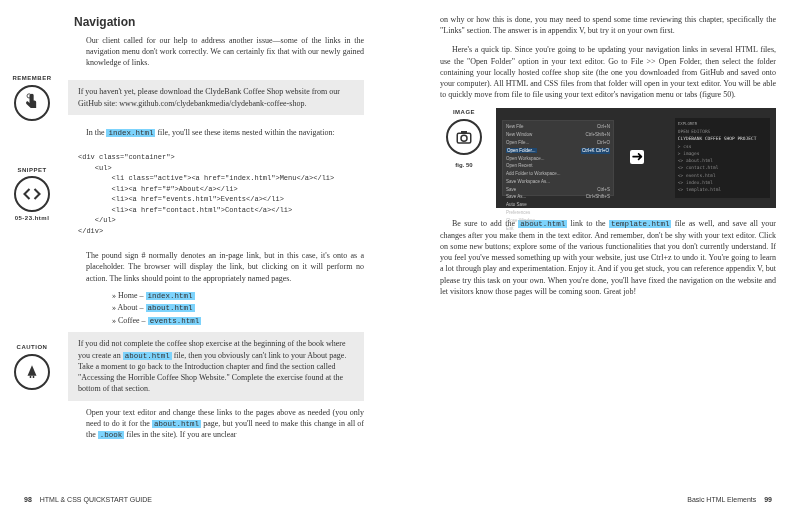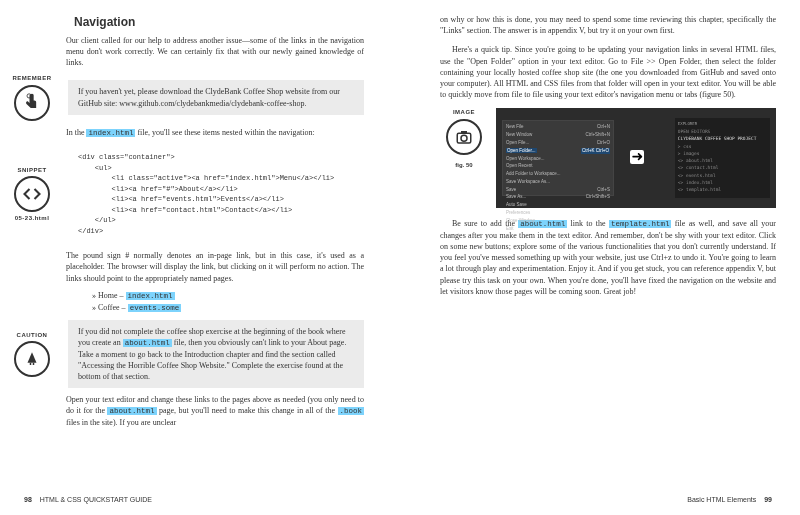--- a/index.html
+++ b/index.html
@@ -26,21 +26,21 @@
     .page-left { padding-left: 2px; padding-right: 36px; }
     .page-right { padding-left: 40px; padding-right: 24px; }
     h2.section-title {
       font-family: Arial, Helvetica, sans-serif;
       font-weight: bold;
       font-size: 12px;
       margin-bottom: 4px;
       margin-left: 72px;
     }
     .body-text {
-      margin-left: 64px;
+      margin-left: 84px;
       margin-bottom: 6px;
       text-align: justify;
     }
     .sidebar-row {
       display: flex;
       align-items: center;
       margin-bottom: 6px;
     }
     .sidebar-badge {
       width: 60px;
@@ -89,20 +89,21 @@
       padding: 0 2px;
       font-size: 7.5px;
     }
     .bullet-list {
       margin-left: 90px;
       margin-bottom: 6px;
     }
     .bullet-list li {
       list-style: none;
       margin-bottom: 1px;
+      margin-left: 20px;
     }
     .bullet-list li::before {
       content: "» ";
       color: #333;
     }
     .page-footer {
       position: absolute;
       bottom: 10px;
       font-family: Arial, sans-serif;
       font-size: 7px;
@@ -213,25 +214,26 @@
     <div class="sidebar-content code-box">&lt;div class="container"&gt;
     &lt;ul&gt;
         &lt;li class="active"&gt;&lt;a href="index.html"&gt;Menu&lt;/a&gt;&lt;/li&gt;
         &lt;li&gt;&lt;a href="#"&gt;About&lt;/a&gt;&lt;/li&gt;
         &lt;li&gt;&lt;a href="events.html"&gt;Events&lt;/a&gt;&lt;/li&gt;
         &lt;li&gt;&lt;a href="contact.html"&gt;Contact&lt;/a&gt;&lt;/li&gt;
     &lt;/ul&gt;
 &lt;/div&gt;</div>
   </div>
 
-  <p class="body-text">The pound sign # normally denotes an in-page link, but in this case, it's used as a placeholder. The browser will display the link, but clicking on it will perform no action. The links should point to the appropriately named pages.</p>
+  <p class="body-text">The pound sign # normally denotes an in-page link, but in this case, it's onto as a placeholder. The browser will display the link, but clicking on it will perform no action. The links should point to the appropriately named pages.</p>
 
   <ul class="bullet-list">
     <li><span>Home – </span><span class="inline-code">index.html</span></li>
-    <li><span>Coffee – </span><span class="inline-code">events.some</span></li>
+    <li><span>About – </span><span class="inline-code">about.html</span></li>
+    <li><span>Coffee – </span><span class="inline-code">events.html</span></li>
   </ul>
 
   <div class="sidebar-row">
     <div class="sidebar-badge">
       <div class="badge-label">CAUTION</div>
       <div class="badge-circle">
         <svg viewBox="0 0 24 24" width="18" height="18">
             <path fill="#333" d="M12 3l6 14H6z"></path>
             <rect x="9" y="17" width="2" height="3" fill="#333"></rect>
             <rect x="13" y="17" width="2" height="3" fill="#333"></rect>

